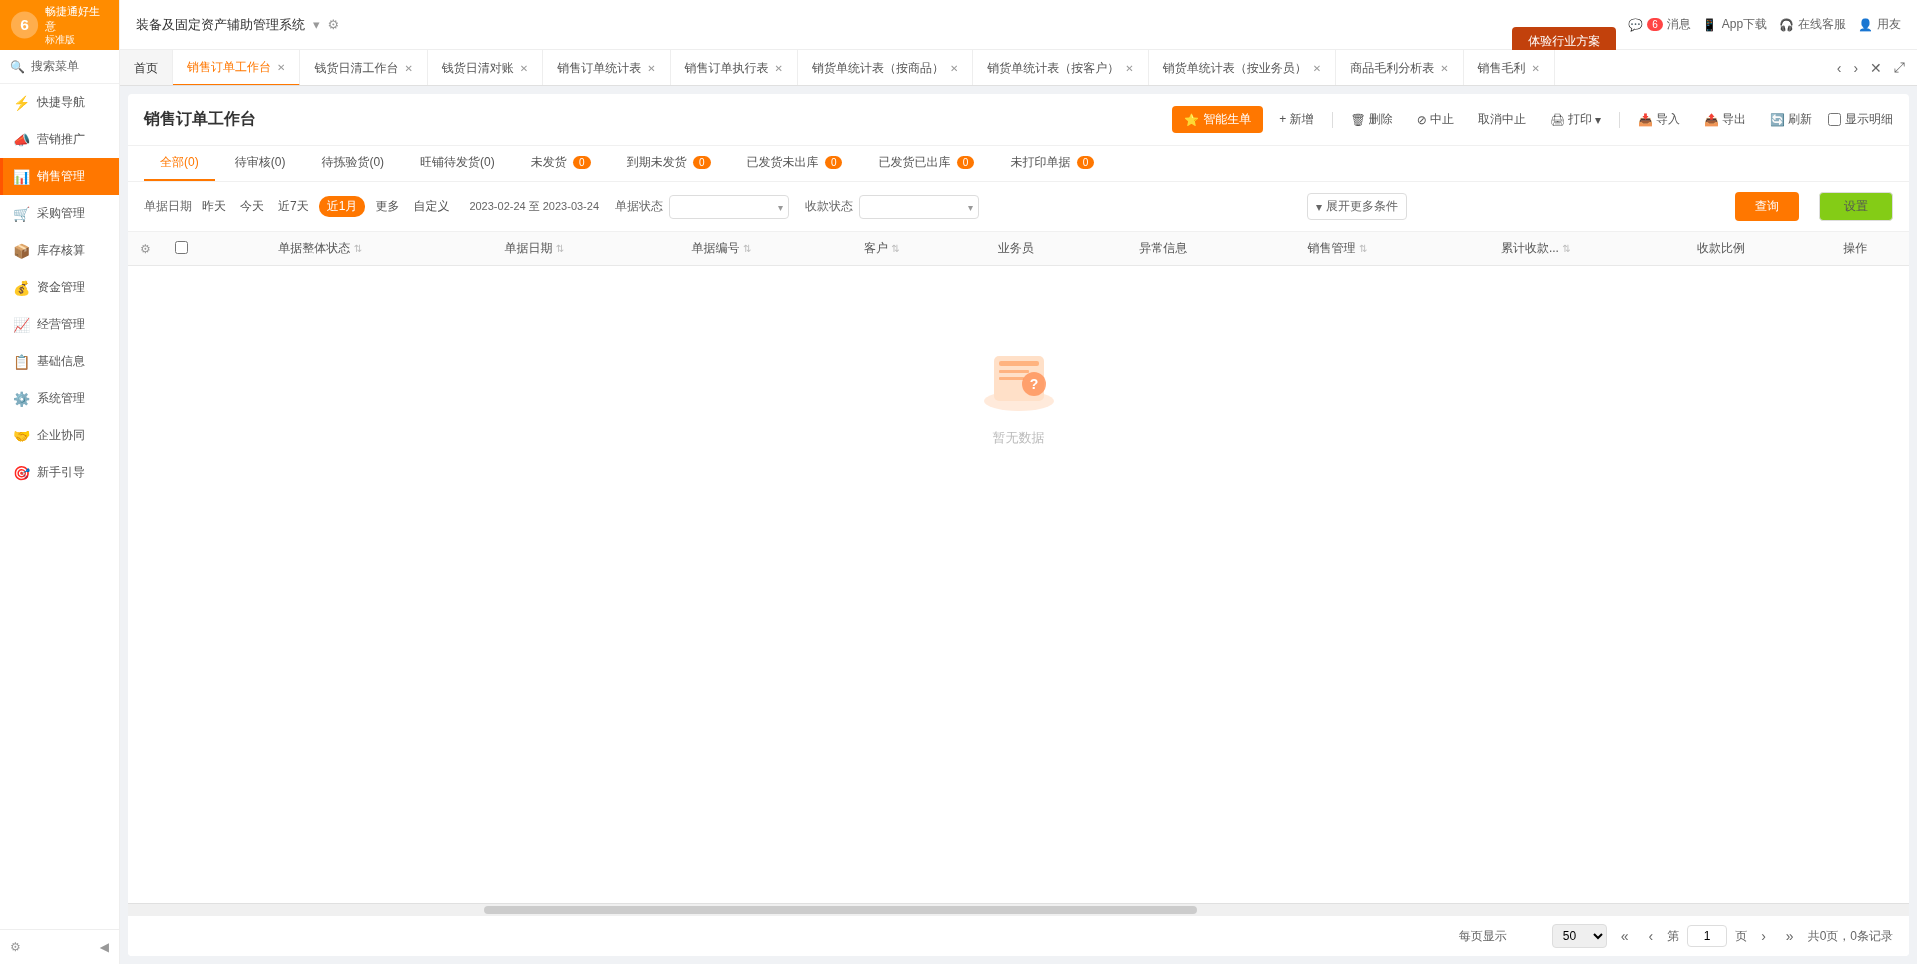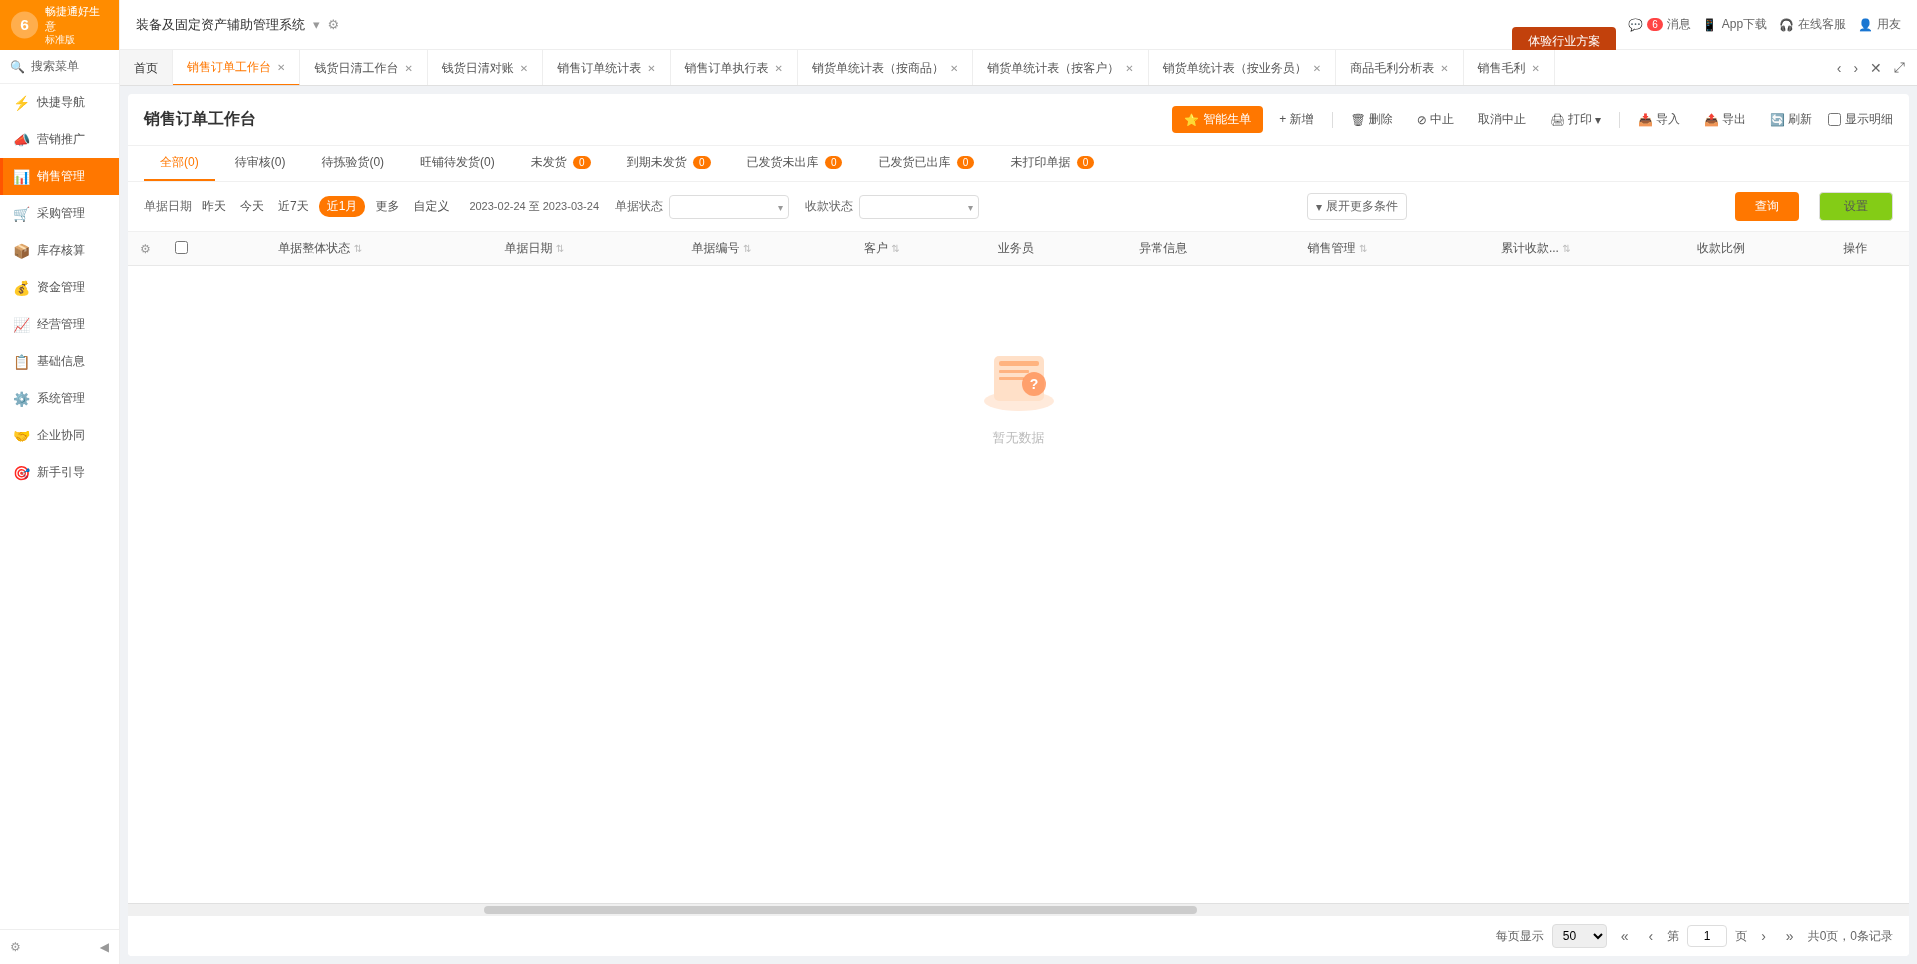--- a/index.html
+++ b/index.html
@@ -90,21 +90,21 @@
     .th-settings { width: 30px; text-align: center; color: #999; }
     .th-checkbox { width: 30px; text-align: center; }
 
     
     .empty-state { display: flex; flex-direction: column; align-items: center; justify-content: center; flex: 1; padding: 60px 0; }
     .empty-text { color: #bbb; font-size: 13px; }
 
     
     .pagination-bar { padding: 8px 16px; display: flex; align-items: center; justify-content: flex-end; gap: 8px; border-top: 1px solid #f0f0f0; background: white; }
     .page-size-label { color: #666; font-size: 12px; }
-    .page-size-select { border: 1px solid #ddd; border-radius: 4px; padding: 3px 6px; font-size: 12px; }
+    .page-size-select { border: 1px solid #ddd; border-radius: 4px; padding: 3px 6px; font-size: 12px; margin-left: 37px; }
     .page-btn { border: none; background: none; cursor: pointer; color: #666; font-size: 14px; padding: 2px 6px; }
     .page-input { border: 1px solid #ddd; border-radius: 4px; padding: 3px 6px; font-size: 12px; width: 40px; text-align: center; }
     .total-text { color: #666; font-size: 12px; }
 
     
     .scroll-bar-area { height: 12px; background: #f0f0f0; border-top: 1px solid #e0e0e0; position: relative; overflow: hidden; }
     .scroll-bar-thumb { position: absolute; left: 20%; width: 40%; height: 8px; top: 2px; background: #ccc; border-radius: 4px; }
   </style>
 </head>
 <body>

